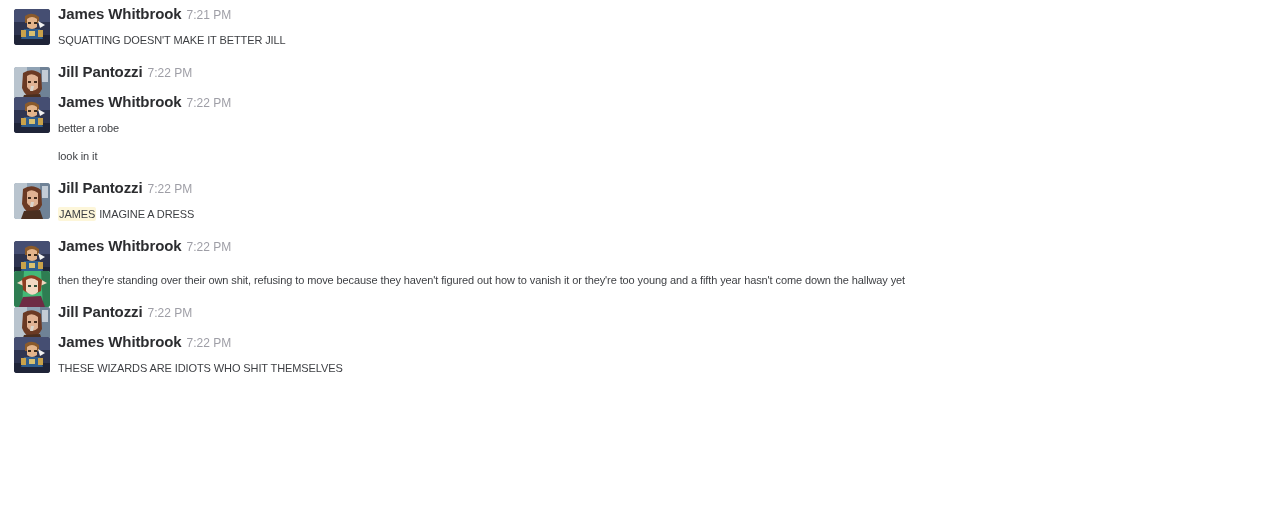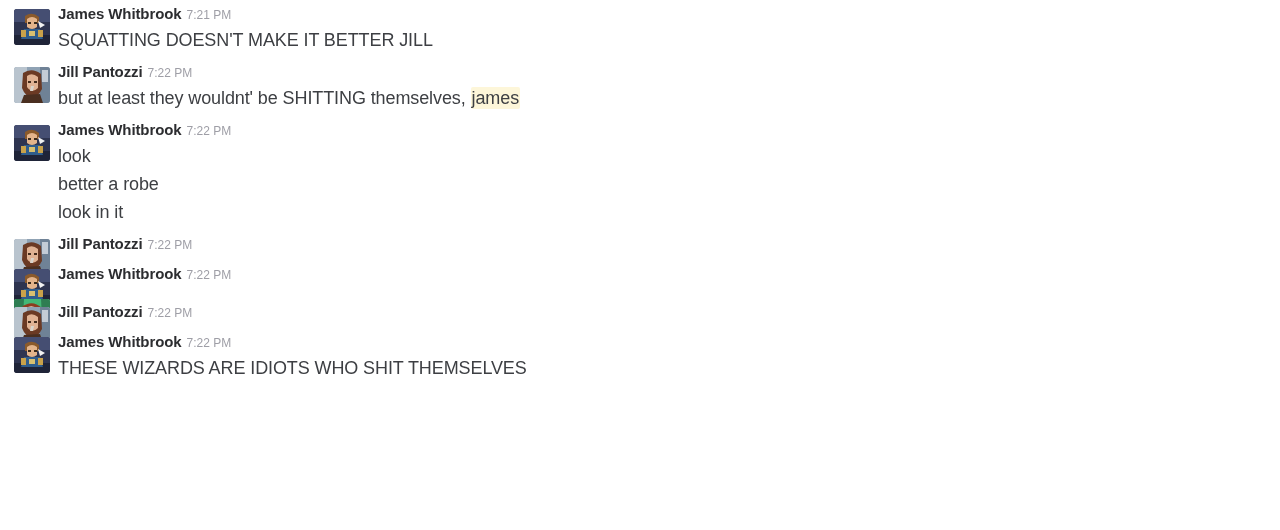--- a/index.html
+++ b/index.html
@@ -55,21 +55,21 @@
     color: #2c2d30;
     letter-spacing: -0.1px;
   }
   .timestamp {
     font-size: 12px;
     color: #9e9ea6;
     margin-left: 5px;
     font-weight: normal;
   }
   .msg-line {
-    font-size: 18px;
+    font-size: 11px;
     line-height: 22px;
     color: #3d3f43;
     padding: 3px 0;
     white-space: nowrap;
     letter-spacing: -0.1px;
   }
   .mention {
     background: #fdf6d9;
     border-radius: 2px;
     padding: 1px 1px 1px 1px;
@@ -109,60 +109,59 @@
           <rect x="28" y="3" width="6" height="12" fill="#c3ccd6"></rect>
           <path d="M9 6 Q18 0 27 7 L28 22 Q24 30 18 31 Q11 29 8 21 Z" fill="#6b3a24"></path>
           <path d="M13 9 Q18 5 24 10 L24 21 Q18 27 13 20 Z" fill="#e0b293"></path>
           <rect x="14" y="14" width="3" height="2" fill="#432b1c"></rect>
           <rect x="20" y="14" width="3" height="2" fill="#432b1c"></rect>
           <path d="M17 19 L20 19 L19 24 L16 24 Z" fill="#d9d4cc"></path>
           <path d="M10 28 L26 27 L29 36 L7 36 Z" fill="#4a2f20"></path>
         </svg>
       </span>
       <div class="msg-head"><span class="author">Jill Pantozzi</span><span class="timestamp">7:22 PM</span></div>
-      <div class="msg-line"><span>but at least they wouldnt' be SHITTING themselves, </span><span class="mention">james</span></div>
     </div>
     <div class="msg-group">
       <span class="avatar">
         <svg viewBox="0 0 36 36" xmlns="http://www.w3.org/2000/svg">
           <rect width="36" height="36" fill="#2e3450"></rect>
           <rect x="0" y="0" width="36" height="13" fill="#454e72"></rect>
           <rect x="0" y="26" width="36" height="10" fill="#1f2438"></rect>
           <path d="M11 7 Q18 2 25 8 L25 14 L11 14 Z" fill="#8a5a2b"></path>
           <path d="M13 10 Q18 6 23 10 L23 18 Q18 22 13 18 Z" fill="#e3b48b"></path>
           <rect x="14" y="13" width="3" height="2" fill="#3a2a1a"></rect>
           <rect x="20" y="13" width="3" height="2" fill="#3a2a1a"></rect>
           <path d="M10 20 L26 20 L29 30 L7 30 Z" fill="#2f5d8c"></path>
           <path d="M24 12 L31 16 L26 19 Z" fill="#f2f2f2"></path>
           <rect x="7" y="21" width="5" height="7" fill="#c9a24a"></rect>
           <rect x="24" y="21" width="5" height="7" fill="#c9a24a"></rect>
           <rect x="15" y="22" width="6" height="5" fill="#d8c070"></rect>
         </svg>
       </span>
       <div class="msg-head"><span class="author">James Whitbrook</span><span class="timestamp">7:22 PM</span></div>
-      <div class="msg-line"><span>look</span></div>
       <div class="msg-line"><span>better a robe</span></div>
       <div class="msg-line"><span>look in it</span></div>
     </div>
     <div class="msg-group">
       <span class="avatar">
         <svg viewBox="0 0 36 36" xmlns="http://www.w3.org/2000/svg">
           <rect width="36" height="36" fill="#8fa2b4"></rect>
           <rect x="0" y="0" width="13" height="36" fill="#b9c4ce"></rect>
           <rect x="26" y="0" width="10" height="36" fill="#6f8296"></rect>
           <rect x="28" y="3" width="6" height="12" fill="#c3ccd6"></rect>
           <path d="M9 6 Q18 0 27 7 L28 22 Q24 30 18 31 Q11 29 8 21 Z" fill="#6b3a24"></path>
           <path d="M13 9 Q18 5 24 10 L24 21 Q18 27 13 20 Z" fill="#e0b293"></path>
           <rect x="14" y="14" width="3" height="2" fill="#432b1c"></rect>
           <rect x="20" y="14" width="3" height="2" fill="#432b1c"></rect>
           <path d="M17 19 L20 19 L19 24 L16 24 Z" fill="#d9d4cc"></path>
           <path d="M10 28 L26 27 L29 36 L7 36 Z" fill="#4a2f20"></path>
         </svg>
       </span>
       <div class="msg-head"><span class="author">Jill Pantozzi</span><span class="timestamp">7:22 PM</span></div>
+      <div class="msg-line"><span class="mention">JAMES</span><span> IMAGINE A DRESS</span></div>
     </div>
     <div class="msg-group">
       <span class="avatar">
         <svg viewBox="0 0 36 36" xmlns="http://www.w3.org/2000/svg">
           <rect width="36" height="36" fill="#2e3450"></rect>
           <rect x="0" y="0" width="36" height="13" fill="#454e72"></rect>
           <rect x="0" y="26" width="36" height="10" fill="#1f2438"></rect>
           <path d="M11 7 Q18 2 25 8 L25 14 L11 14 Z" fill="#8a5a2b"></path>
           <path d="M13 10 Q18 6 23 10 L23 18 Q18 22 13 18 Z" fill="#e3b48b"></path>
           <rect x="14" y="13" width="3" height="2" fill="#3a2a1a"></rect>
@@ -185,20 +184,21 @@
           <path d="M27 0 L36 0 L36 36 L29 36 Z" fill="#2e7d52"></path>
           <path d="M3 12 L10 8 L12 16 Z" fill="#f0d7c0"></path>
           <path d="M33 12 L26 8 L24 16 Z" fill="#f0d7c0"></path>
           <path d="M8 8 Q18 0 28 9 L27 20 Q18 26 9 19 Z" fill="#8c3d20"></path>
           <path d="M12 9 Q18 5 24 10 L24 21 Q18 27 12 20 Z" fill="#f2d9c3"></path>
           <rect x="14" y="14" width="3" height="2" fill="#2f4f3a"></rect>
           <rect x="20" y="14" width="3" height="2" fill="#2f4f3a"></rect>
           <path d="M9 26 L27 25 L31 36 L5 36 Z" fill="#6e2b44"></path>
         </svg>
       </span>
+      <div class="msg-line"><span>then they're standing over their own shit, refusing to move because they haven't figured out how to vanish it or they're too young and a fifth year hasn't come down the hallway yet</span></div>
     </div>
     <div class="msg-group">
       <span class="avatar">
         <svg viewBox="0 0 36 36" xmlns="http://www.w3.org/2000/svg">
           <rect width="36" height="36" fill="#8fa2b4"></rect>
           <rect x="0" y="0" width="13" height="36" fill="#b9c4ce"></rect>
           <rect x="26" y="0" width="10" height="36" fill="#6f8296"></rect>
           <rect x="28" y="3" width="6" height="12" fill="#c3ccd6"></rect>
           <path d="M9 6 Q18 0 27 7 L28 22 Q24 30 18 31 Q11 29 8 21 Z" fill="#6b3a24"></path>
           <path d="M13 9 Q18 5 24 10 L24 21 Q18 27 13 20 Z" fill="#e0b293"></path>

